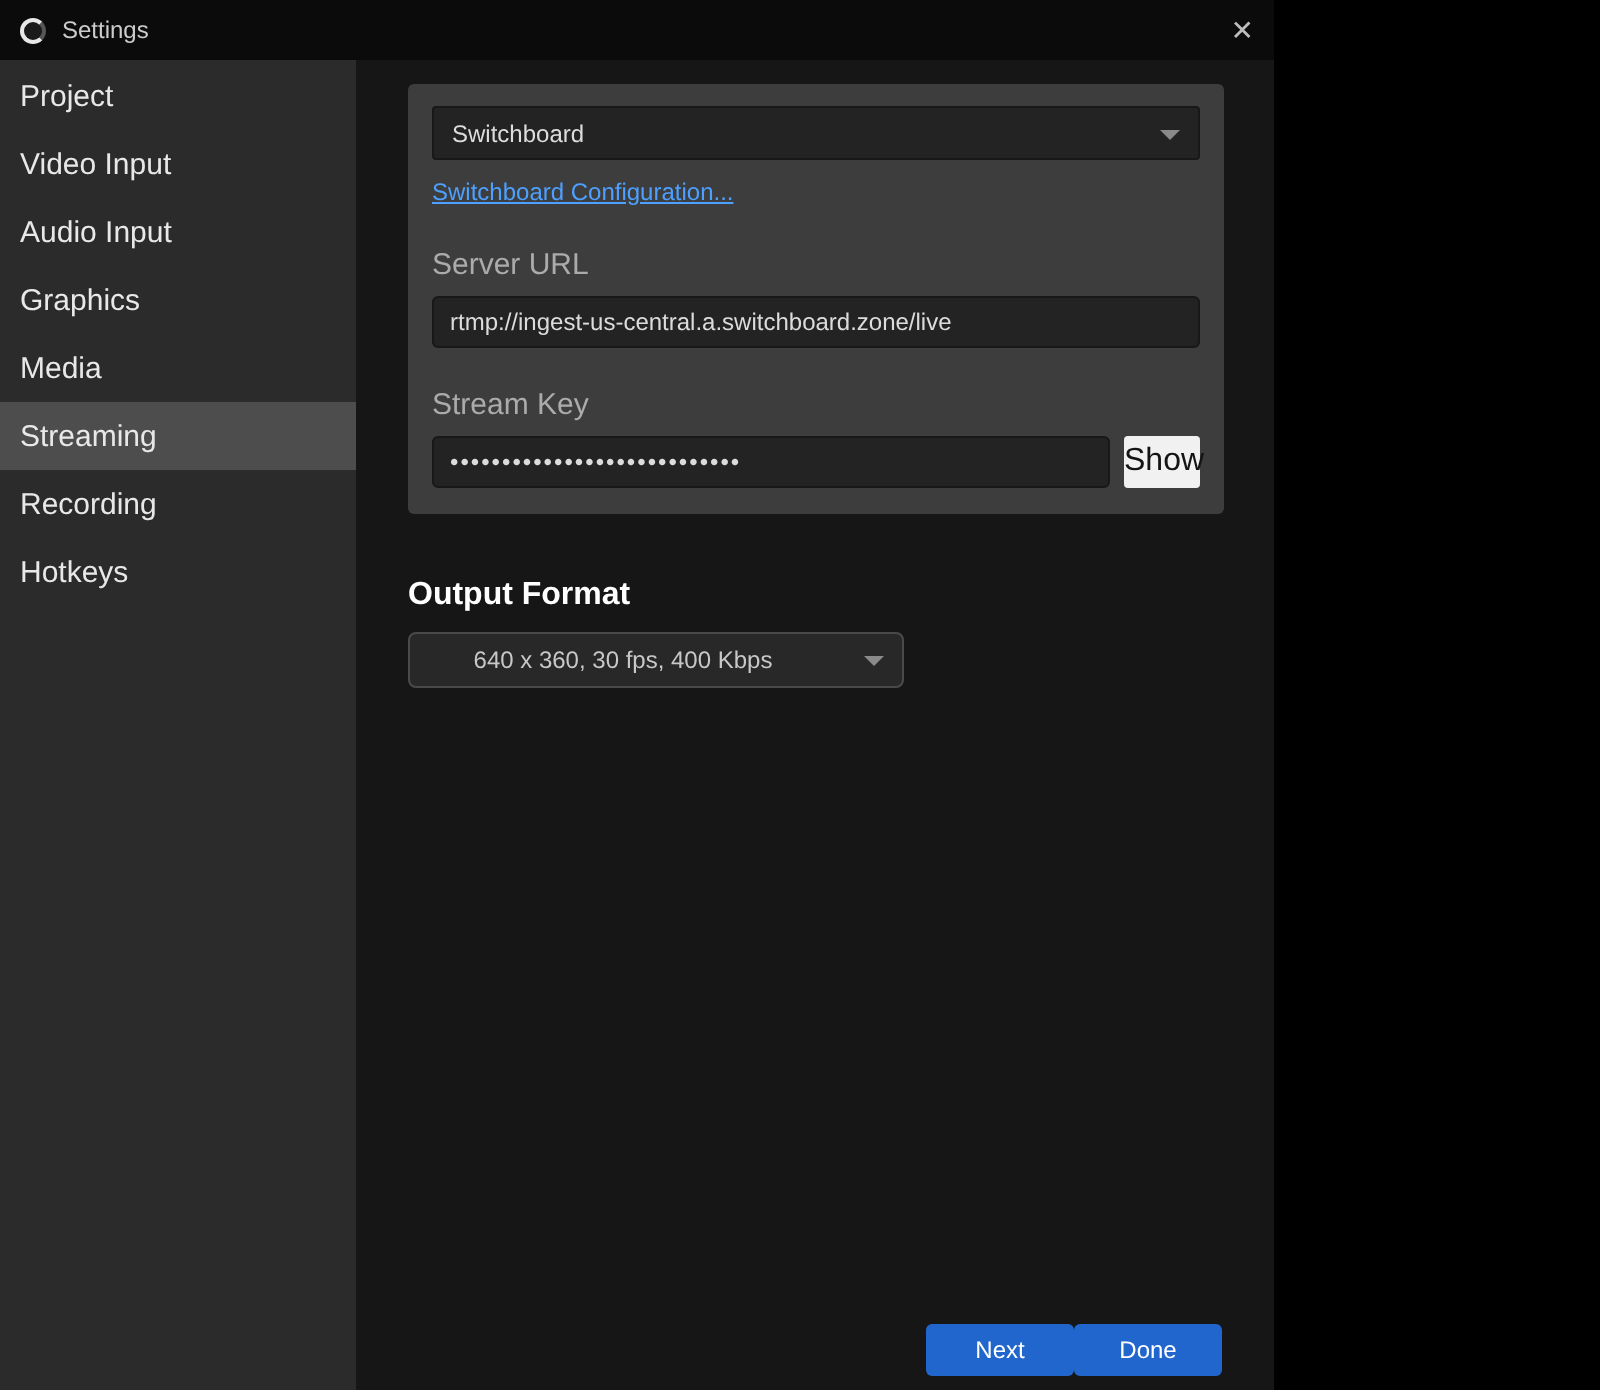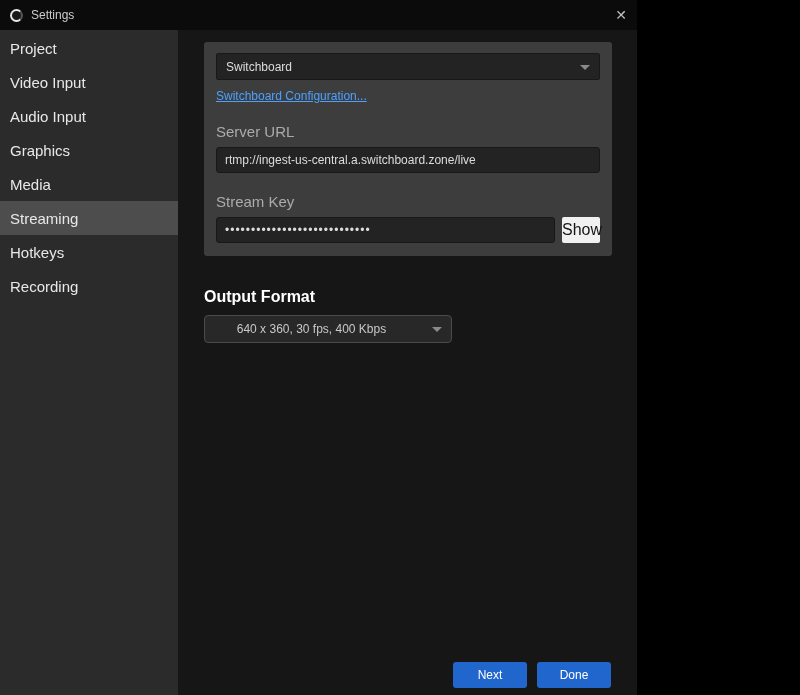--- a/index.html
+++ b/index.html
@@ -149,21 +149,21 @@
     border: 1px solid #4a4a4a;
     border-radius: 4px;
     color: #c8c8c8;
     justify-content: center;
   }
 
   
   .footer {
     position: absolute;
     right: 26px; bottom: 7px;
-    display: flex; gap: 10px; align-items: center;
+    display: flex; gap: 0; align-items: center;
   }
   .btn {
     width: 74px; height: 26px;
     background: #2166cd;
     color: #ffffff;
     border: none;
     border-radius: 3px;
     font-family: "Liberation Sans", sans-serif;
     font-size: 12px;
     cursor: pointer;
@@ -182,22 +182,22 @@
 
   <div class="body-row">
 
     <div class="sidebar">
       <div class="side-item">Project</div>
       <div class="side-item">Video Input</div>
       <div class="side-item">Audio Input</div>
       <div class="side-item">Graphics</div>
       <div class="side-item">Media</div>
       <div class="side-item selected">Streaming</div>
+      <div class="side-item">Recording</div>
       <div class="side-item">Hotkeys</div>
-      <div class="side-item">Recording</div>
     </div>
 
     <div class="main">
 
 
       <div class="panel">
 
         <div class="dropdown">
           <span>Switchboard</span>
           <span class="caret"></span>

